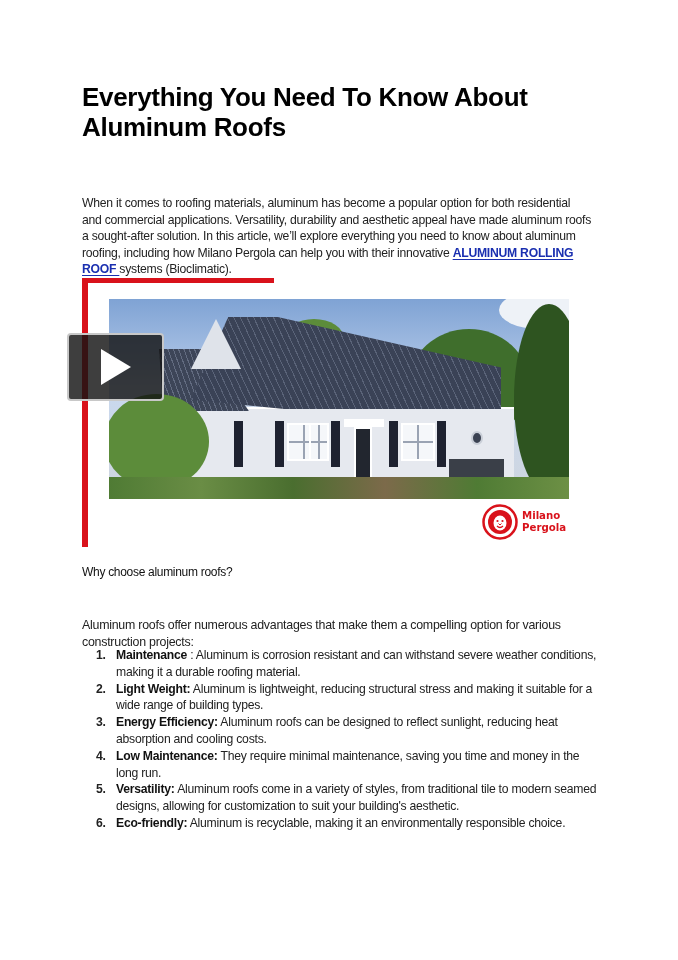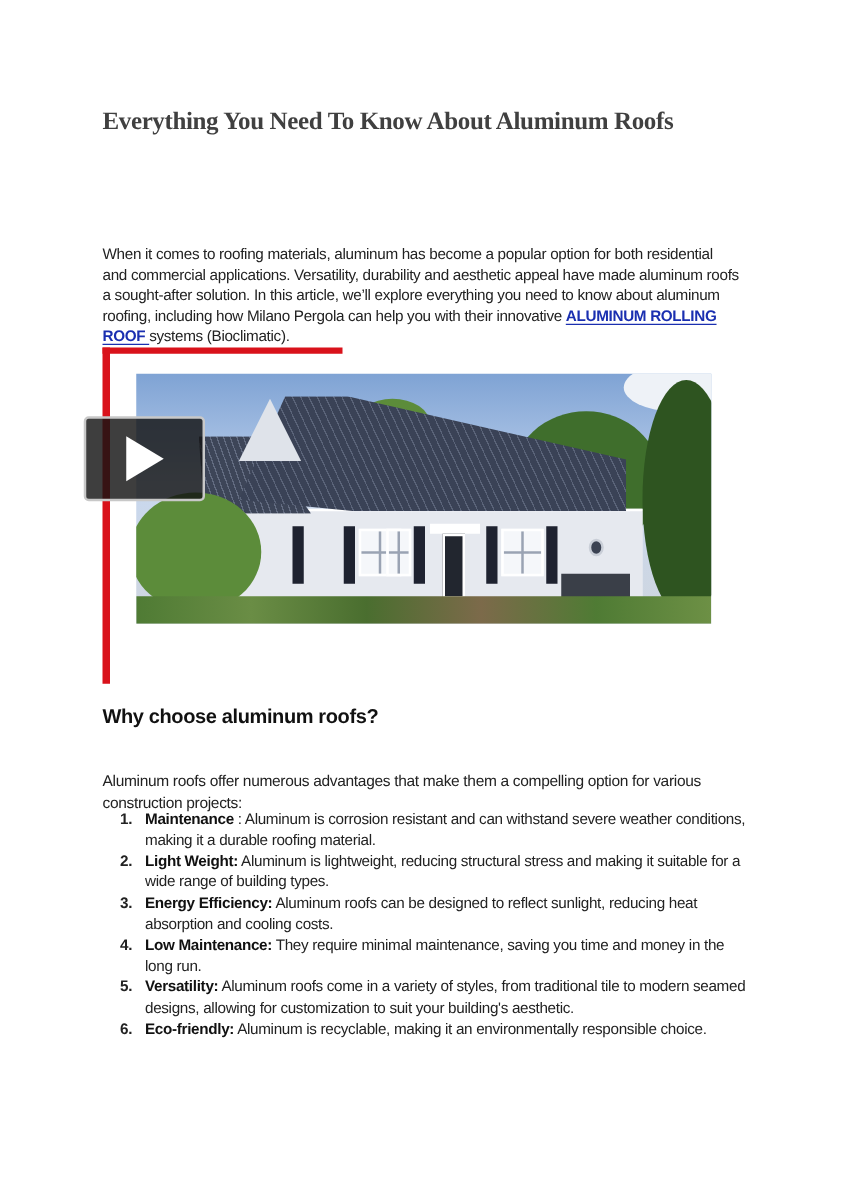--- a/index.html
+++ b/index.html
@@ -1,22 +1,22 @@
 <!DOCTYPE html>
 <html><head>
 <meta charset="utf-8">
 <style>
   * { box-sizing: border-box; margin: 0; padding: 0; }
   html, body { width: 678px; height: 960px; background: #ffffff; overflow: hidden; }
   body { position: relative; font-family: "Liberation Sans", sans-serif; color: #1a1a1a; }
 
   .title {
     position: absolute; left: 82px; top: 82px; width: 520px;
-    font-family: Liberation Serif, serif; font-weight: bold;
-    font-size: 20px; line-height: 30px; color: #404040;
+    font-family: Liberation Sans, sans-serif; font-weight: bold;
+    font-size: 26px; line-height: 30px; color: #000000;
     letter-spacing: -0.3px;
   }
 
   .intro {
     position: absolute; left: 82px; top: 195px; width: 510px;
     font-size: 12.2px; line-height: 16.5px; color: #222;
     letter-spacing: -0.25px;
   }
   .intro a {
     color: #1a2fb0; font-weight: bold; text-decoration: underline;
@@ -80,21 +80,21 @@
   }
   .brand { position: absolute; left: 400px; top: 226px; display: flex; align-items: center; gap: 4px; }
   .brand-logo { width: 36px; height: 36px; }
   .brand-name {
     font-family: "DejaVu Sans", sans-serif; font-weight: bold; font-size: 10.2px;
     line-height: 12px; color: #d9121b;
   }
 
   .section-heading {
     position: absolute; left: 82px; top: 565px;
-    font-size: 16px; font-weight: bold; color: #111; letter-spacing: -0.3px;
+    font-size: 12px; font-weight: normal; color: #111; letter-spacing: -0.3px;
   }
   .section-intro {
     position: absolute; left: 82px; top: 597px; width: 515px;
     font-size: 12.4px; line-height: 16.5px; color: #222; letter-spacing: -0.25px; margin-top: 20px;
   }
   .benefits {
     position: absolute; left: 96px; top: 647px; width: 505px; list-style: none;
     font-size: 12.2px; line-height: 16.8px; color: #222; letter-spacing: -0.25px;
   }
   .benefits li { position: relative; padding-left: 20px; }
@@ -138,20 +138,35 @@
     <div class="ground"></div>
   </div>
 
   <div class="play-overlay">
     <svg viewBox="0 0 44 44">
       <polygon points="10,4 40,22 10,40" fill="#ffffff"></polygon>
     </svg>
   </div>
 
 
+  <div class="brand">
+    <svg class="brand-logo" viewBox="0 0 36 36">
+      <circle cx="18" cy="18" r="16.5" fill="none" stroke="#d9121b" stroke-width="2.5"></circle>
+      <circle cx="18" cy="18" r="12" fill="#d9121b"></circle>
+      <ellipse cx="18" cy="19" rx="6.5" ry="7.5" fill="#ffffff"></ellipse>
+      <circle cx="15.5" cy="17" r="1.1" fill="#d9121b"></circle>
+      <circle cx="20.5" cy="17" r="1.1" fill="#d9121b"></circle>
+      <path d="M15 22 Q18 25 21 22" stroke="#d9121b" stroke-width="1.3" fill="none"></path>
+      <path d="M16.5 19.5 L18 21 L19.5 19.5" stroke="#d9121b" stroke-width="1" fill="none"></path>
+    </svg>
+    <div class="brand-name">
+      <div>Milano</div>
+      <div>Pergola</div>
+    </div>
+  </div>
 </div>
 
 <h2 class="section-heading">Why choose aluminum roofs?</h2>
 
 <p class="section-intro">Aluminum roofs offer numerous advantages that make them a compelling option for various construction projects:</p>
 
 <ol class="benefits">
   <li><span class="num">1.</span><span class="term">Maintenance</span><span> : </span><span>Aluminum is corrosion resistant and can withstand severe weather conditions, making it a durable roofing material.</span></li>
   <li><span class="num">2.</span><span class="term">Light Weight:</span><span> </span><span>Aluminum is lightweight, reducing structural stress and making it suitable for a wide range of building types.</span></li>
   <li><span class="num">3.</span><span class="term">Energy Efficiency:</span><span> </span><span>Aluminum roofs can be designed to reflect sunlight, reducing heat absorption and cooling costs.</span></li>

